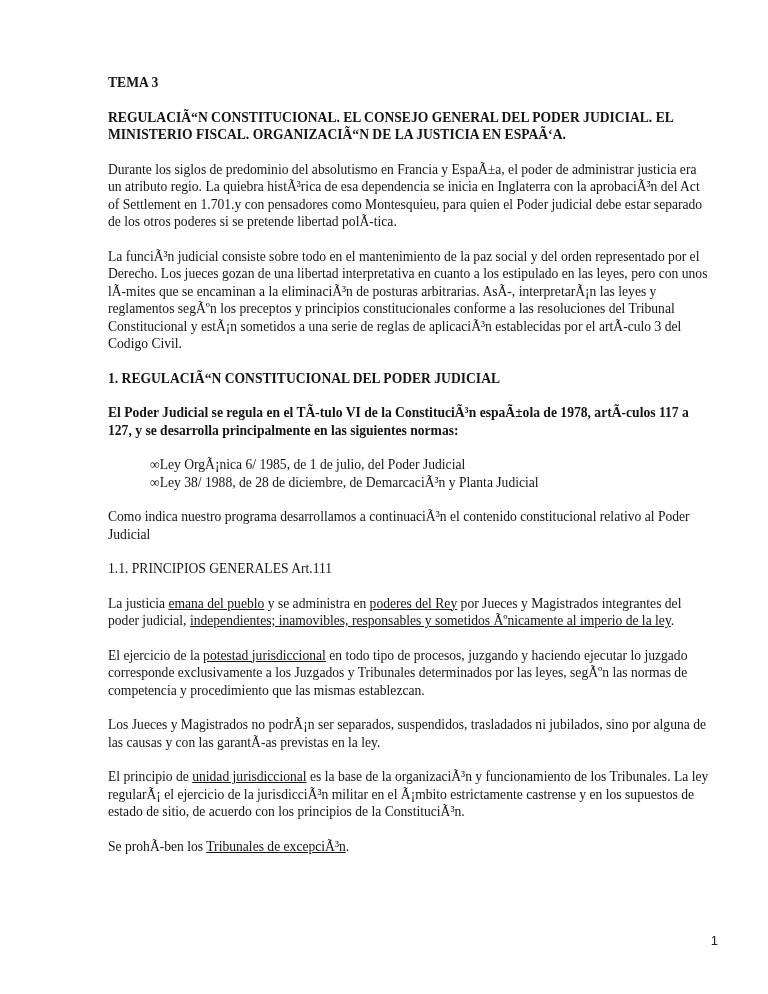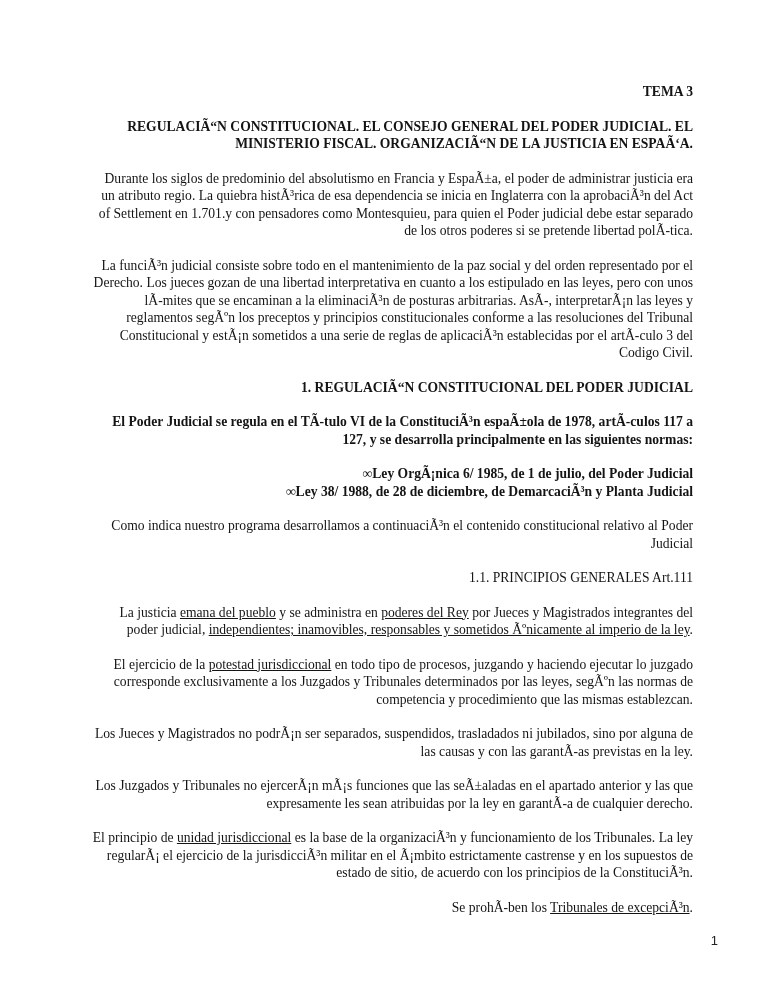--- a/index.html
+++ b/index.html
@@ -10,37 +10,35 @@
   body {
     width: 768px;
     height: 994px;
     position: relative;
     overflow: hidden;
     font-family: "Liberation Serif", serif;
     color: #141414;
   }
   .page {
     position: absolute;
-    left: 92px;
+    left: 108px;
     top: 74px;
     width: 601px;
     font-size: 13.6px;
     line-height: 17.5px;
-    text-align: right;
-    margin-top: 9px;
+    text-align: left;
   }
   .block {
     margin: 0 0 17px 0;
   }
   .h-bold {
     font-weight: bold;
   }
   .list .list-line {
     padding-left: 42px;
-    font-weight: bold;
   }
   .u {
     text-decoration: underline;
   }
   .page-number {
     position: absolute;
     right: 50px;
     bottom: 46px;
     font-family: "Liberation Sans", sans-serif;
     font-size: 13px;
@@ -59,18 +57,17 @@
     <div class="block h-bold"><span>El Poder Judicial se regula en el TÃ-tulo VI de la ConstituciÃ³n espaÃ±ola de 1978, artÃ-culos 117 a 127, y se desarrolla principalmente en las siguientes normas:</span></div>
     <div class="block list">
       <div class="list-line">∞Ley OrgÃ¡nica 6/ 1985, de 1 de julio, del Poder Judicial</div>
       <div class="list-line">∞Ley 38/ 1988, de 28 de diciembre, de DemarcaciÃ³n y Planta Judicial</div>
     </div>
     <div class="block p"><span>Como indica nuestro programa desarrollamos a continuaciÃ³n el contenido constitucional relativo al Poder Judicial</span></div>
     <div class="block p"><span>1.1. PRINCIPIOS GENERALES Art.111</span></div>
     <div class="block p"><span>La justicia </span><span class="u">emana del pueblo</span><span> y se administra en </span><span class="u">poderes del Rey</span><span> por Jueces y Magistrados integrantes del poder judicial, </span><span class="u">independientes; inamovibles, responsables y sometidos Ãºnicamente al imperio de la ley</span><span>.</span></div>
     <div class="block p"><span>El ejercicio de la </span><span class="u">potestad jurisdiccional</span><span> en todo tipo de procesos, juzgando y haciendo ejecutar lo juzgado corresponde exclusivamente a los Juzgados y Tribunales determinados por las leyes, segÃºn las normas de competencia y procedimiento que las mismas establezcan.</span></div>
     <div class="block p"><span>Los Jueces y Magistrados no podrÃ¡n ser separados, suspendidos, trasladados ni jubilados, sino por alguna de las causas y con las garantÃ-as previstas en la ley.</span></div>
-    <div class="block p"><span>Los Juzgados y Tribunales no ejercerÃ¡n mÃ¡s funciones que las seÃ±aladas en el apartado anterior y las que expresamente les sean atribuidas por la ley en garantÃ-a de cualquier derecho.</span></div>
     <div class="block p"><span>El principio de </span><span class="u">unidad jurisdiccional</span><span> es la base de la organizaciÃ³n y funcionamiento de los Tribunales. La ley regularÃ¡ el ejercicio de la jurisdicciÃ³n militar en el Ã¡mbito estrictamente castrense y en los supuestos de estado de sitio, de acuerdo con los principios de la ConstituciÃ³n.</span></div>
     <div class="block p"><span>Se prohÃ-ben los </span><span class="u">Tribunales de excepciÃ³n</span><span>.</span></div>
   </main>
 
 <div class="page-number">1</div>
 
 </body></html>

